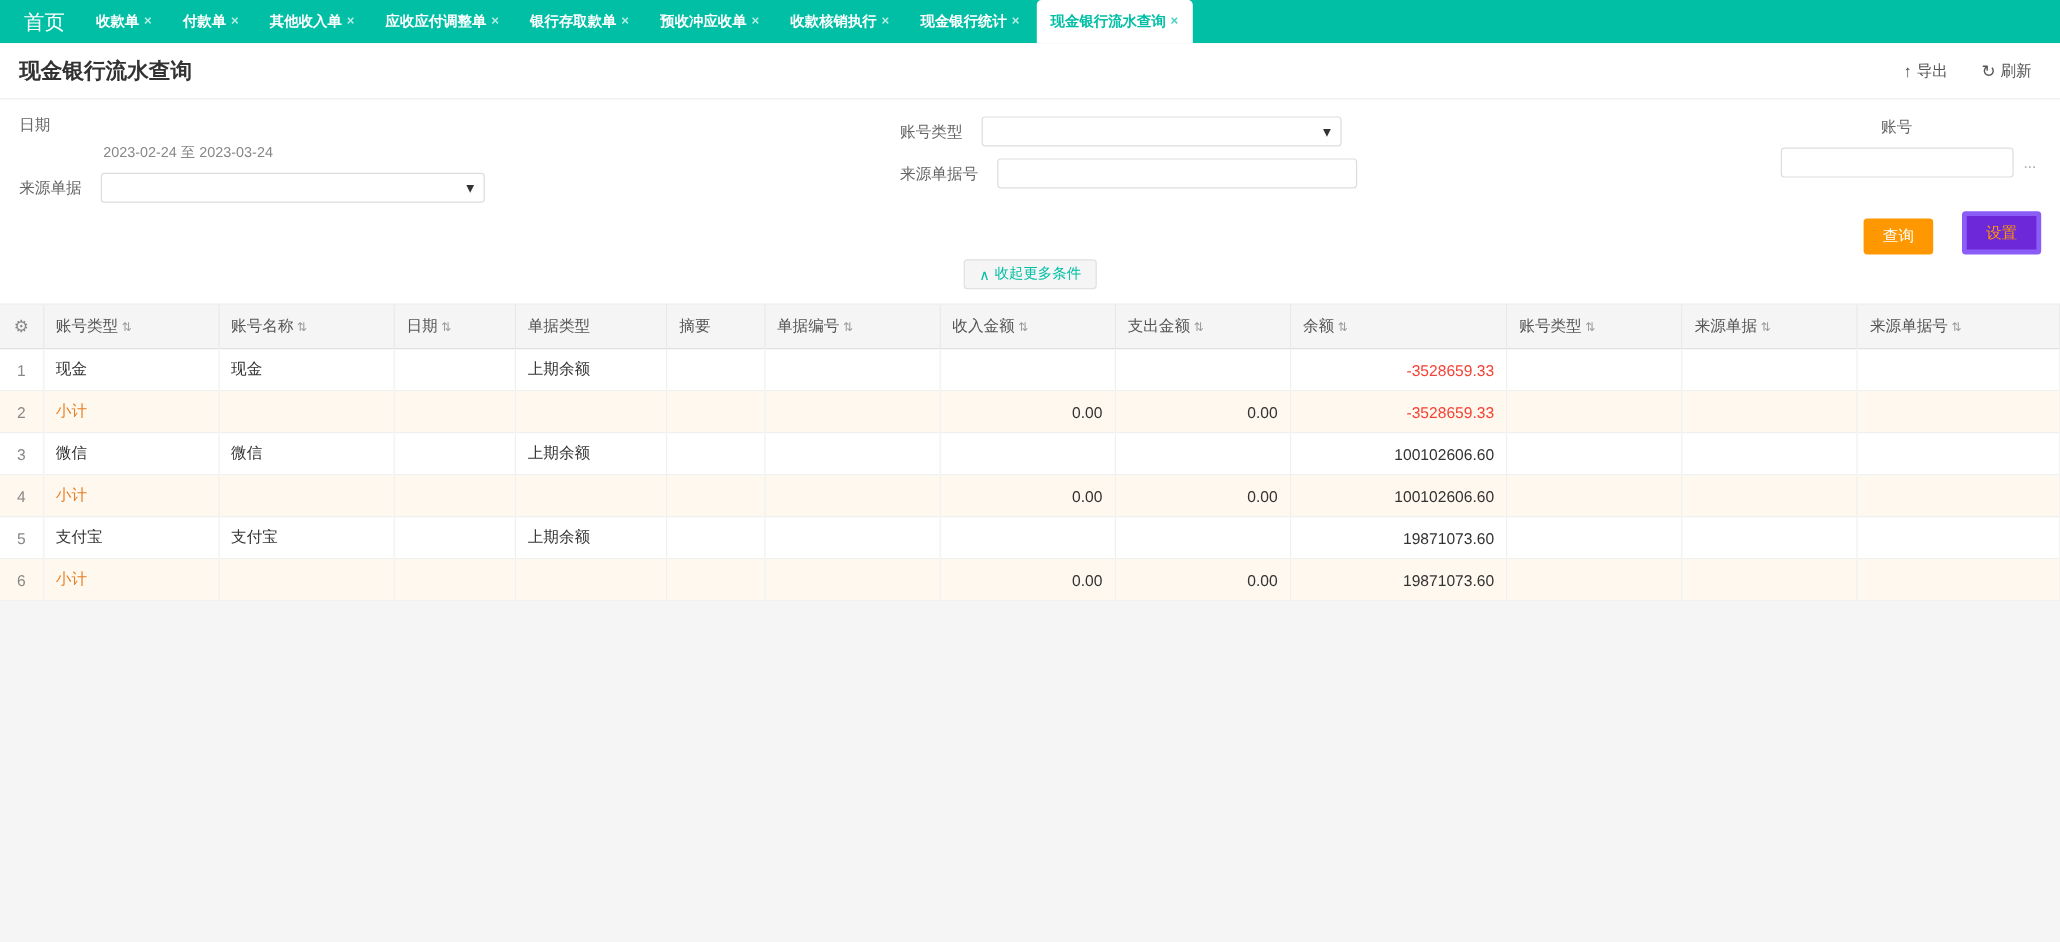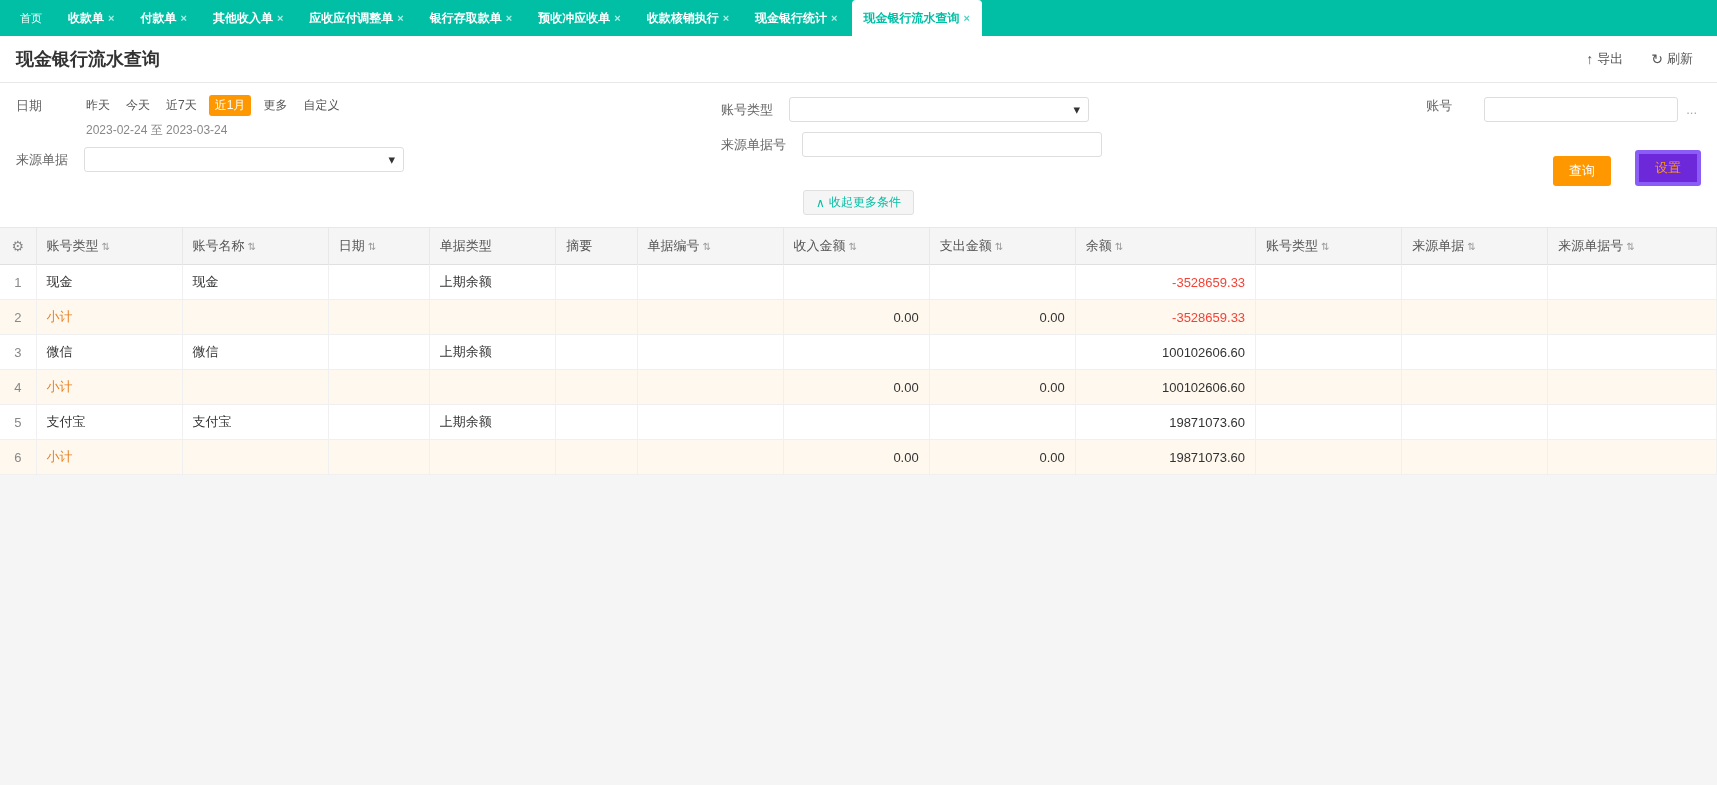--- a/index.html
+++ b/index.html
@@ -31,21 +31,21 @@
       color: #00bfa5;
       border-radius: 4px 4px 0 0;
     }
     .nav-tab .close-btn {
       font-size: 11px;
       opacity: 0.7;
       cursor: pointer;
     }
     .nav-home {
       color: #fff;
-      font-size: 11px;
+      font-size: 17px;
       padding: 0 12px;
       cursor: pointer;
     }
 
     
     .page-header {
       display: flex;
       align-items: center;
       justify-content: space-between;
       background: #fff;
@@ -285,28 +285,20 @@
     </div>
   </div>
 </div>
 
 <div class="filter-area">
   <div style="display:flex; align-items:flex-start; gap:16px;">
 
     <div style="flex:1;">
       <div class="filter-row">
         <span class="filter-label">日期</span>
-        <div class="date-options">
-          <span class="date-opt">昨天</span>
-          <span class="date-opt">今天</span>
-          <span class="date-opt">近7天</span>
-          <span class="date-opt active">近1月</span>
-          <span class="date-opt">更多</span>
-          <span class="date-opt">自定义</span>
-        </div>
       </div>
       <div style="margin-left:66px; margin-top:-4px; margin-bottom:8px;">
         <span class="date-range">2023-02-24 至 2023-03-24</span>
       </div>
       <div class="filter-row">
         <span class="filter-label">来源单据</span>
         <div class="filter-select" style="min-width:320px;">
           <span class="filter-select-text"></span>
           <span>▾</span>
         </div>
@@ -321,21 +313,21 @@
           <span>▾</span>
         </div>
       </div>
       <div class="filter-row" style="margin-top:6px;">
         <span class="filter-label">来源单据号</span>
         <input class="filter-input" style="min-width: 300px;">
       </div>
     </div>
 
     <div style="display:flex; flex-direction:column; gap:8px; align-items:flex-end; padding-top:2px; min-width:180px;">
-      <div style="display:flex; gap:8px; width:100%;">
+      <div style="display:flex; align-items:center; gap:8px; width:100%;flex-direction:column;">
         <span class="filter-label">账号</span>
         <div style="flex:1; display:flex; align-items:center; gap:4px;">
           <input class="filter-input" style="flex: 1 1 0%; min-width: 80px;">
           <span class="more-btn">...</span>
         </div>
       </div>
       <div class="right-panel">
         <button class="btn-query">查询</button>
         <button class="btn-settings">设置</button>
       </div>

